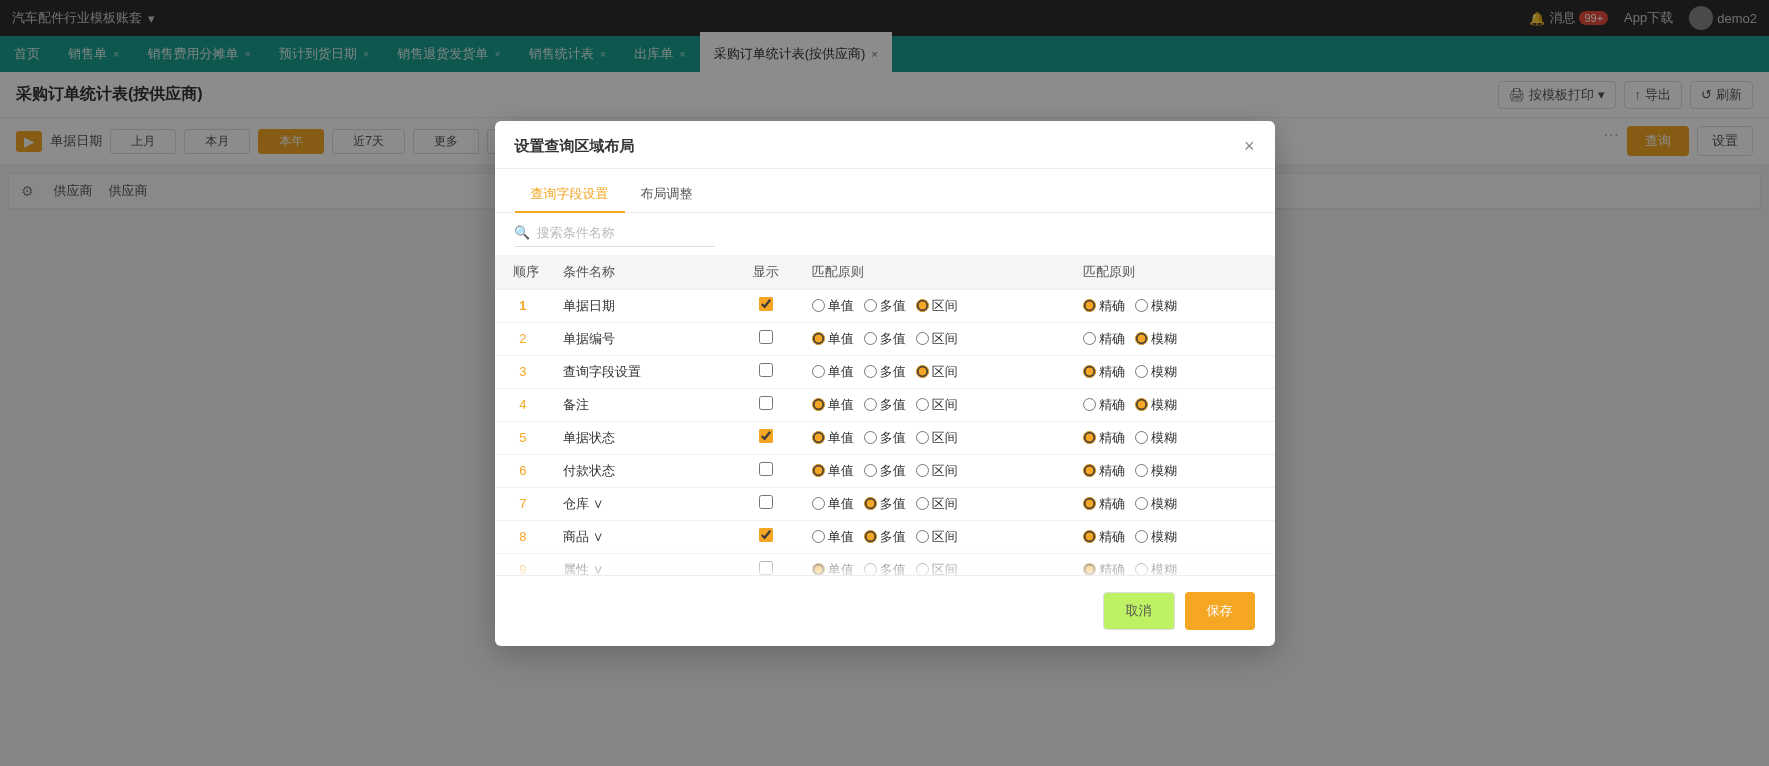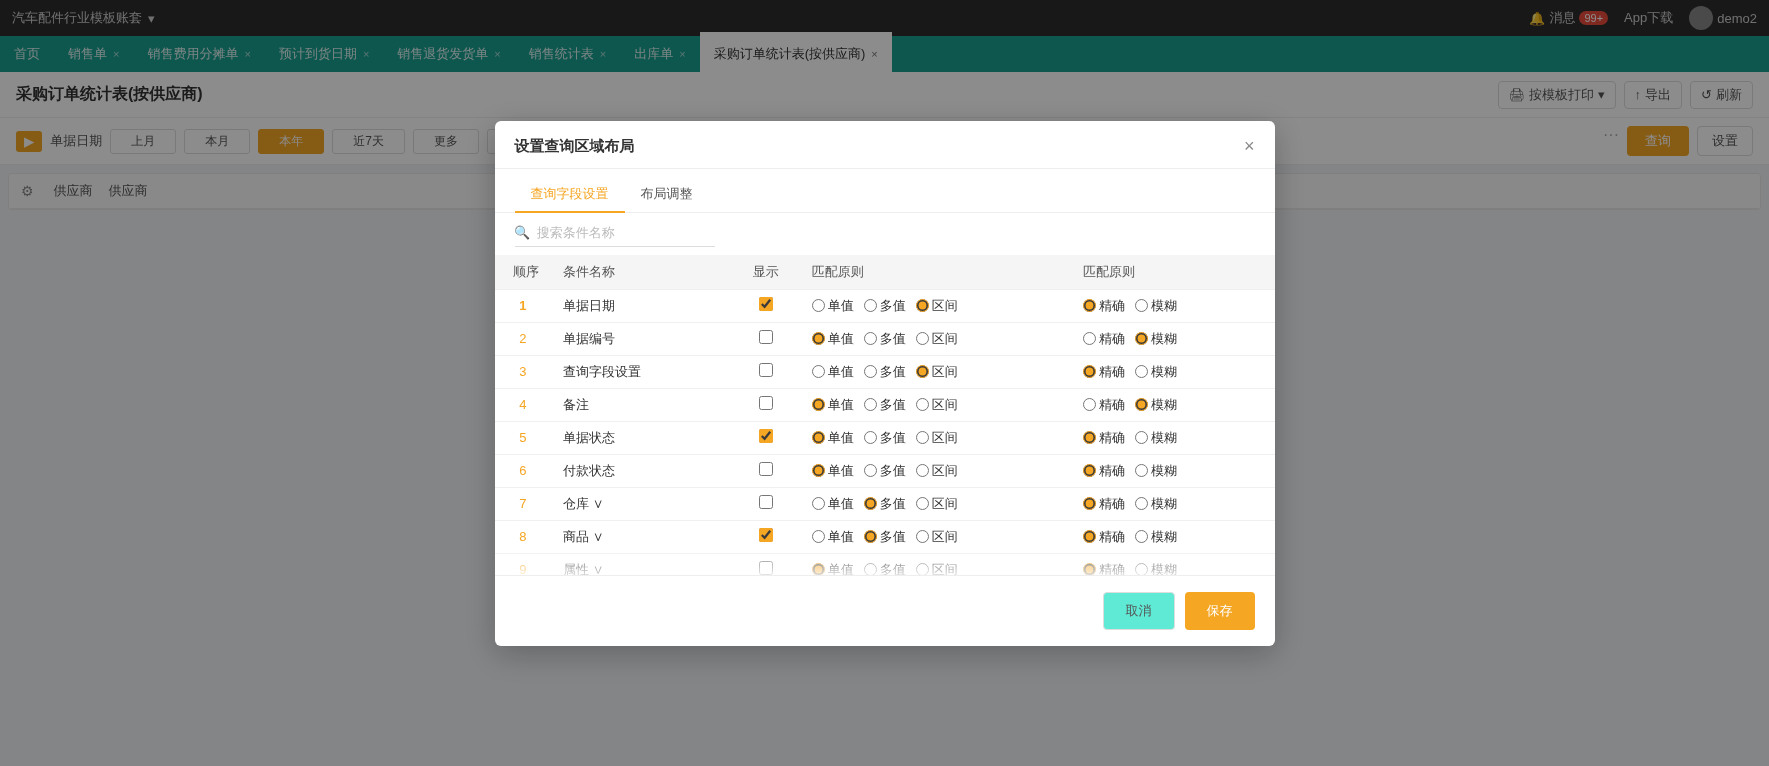--- a/index.html
+++ b/index.html
@@ -259,21 +259,21 @@
     .dialog-footer {
       padding: 16px 20px;
       display: flex;
       justify-content: flex-end;
       gap: 10px;
       border-top: 1px solid #eee;
       margin-top: auto;
     }
     .btn-cancel {
       border: 1px solid #ddd;
-      background: #5eead4;
+      background: #bef264;
       color: #555;
       padding: 9px 22px;
       border-radius: 4px;
       cursor: pointer;
       font-size: 13px;
     }
     .btn-save {
       background: #f5a623;
       border: none;
       color: white;

